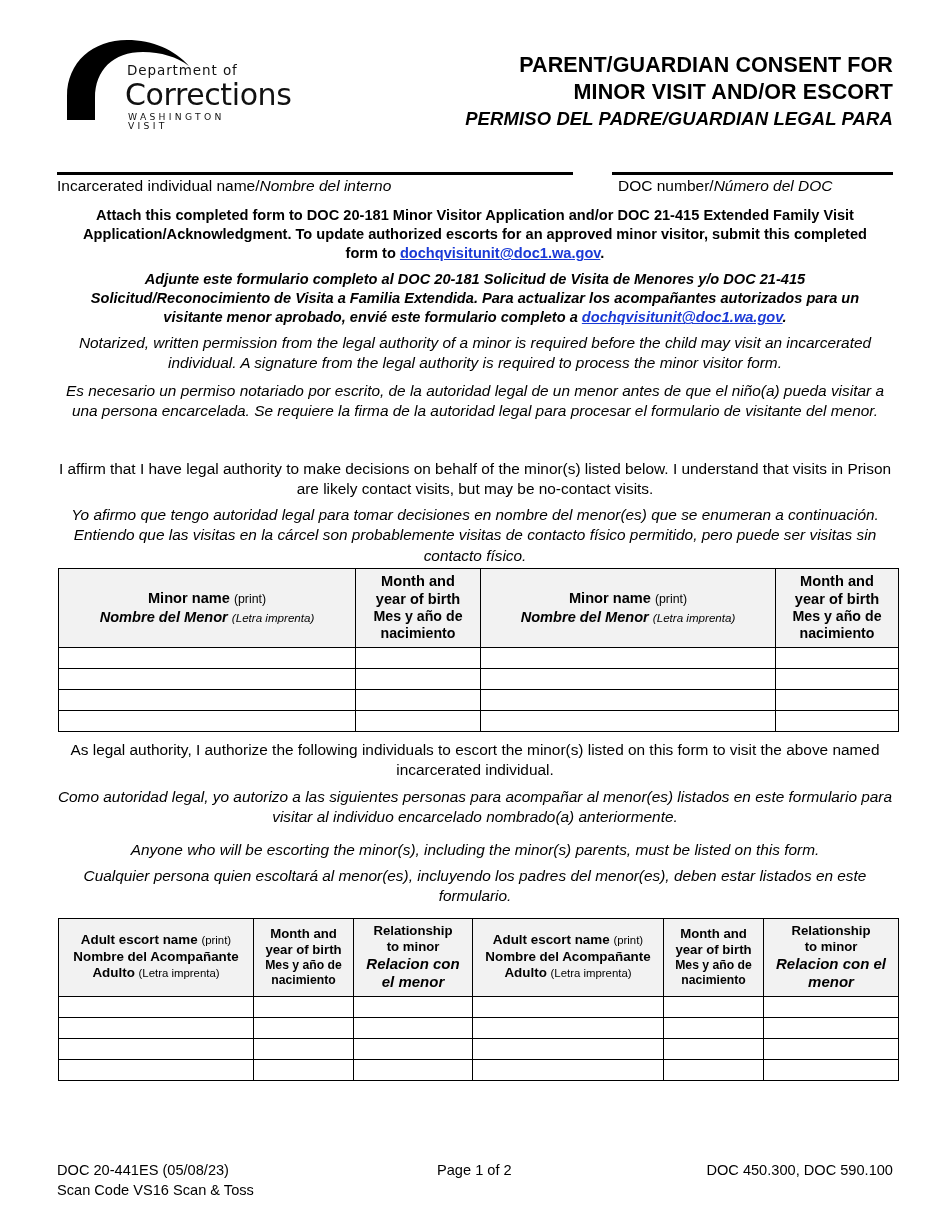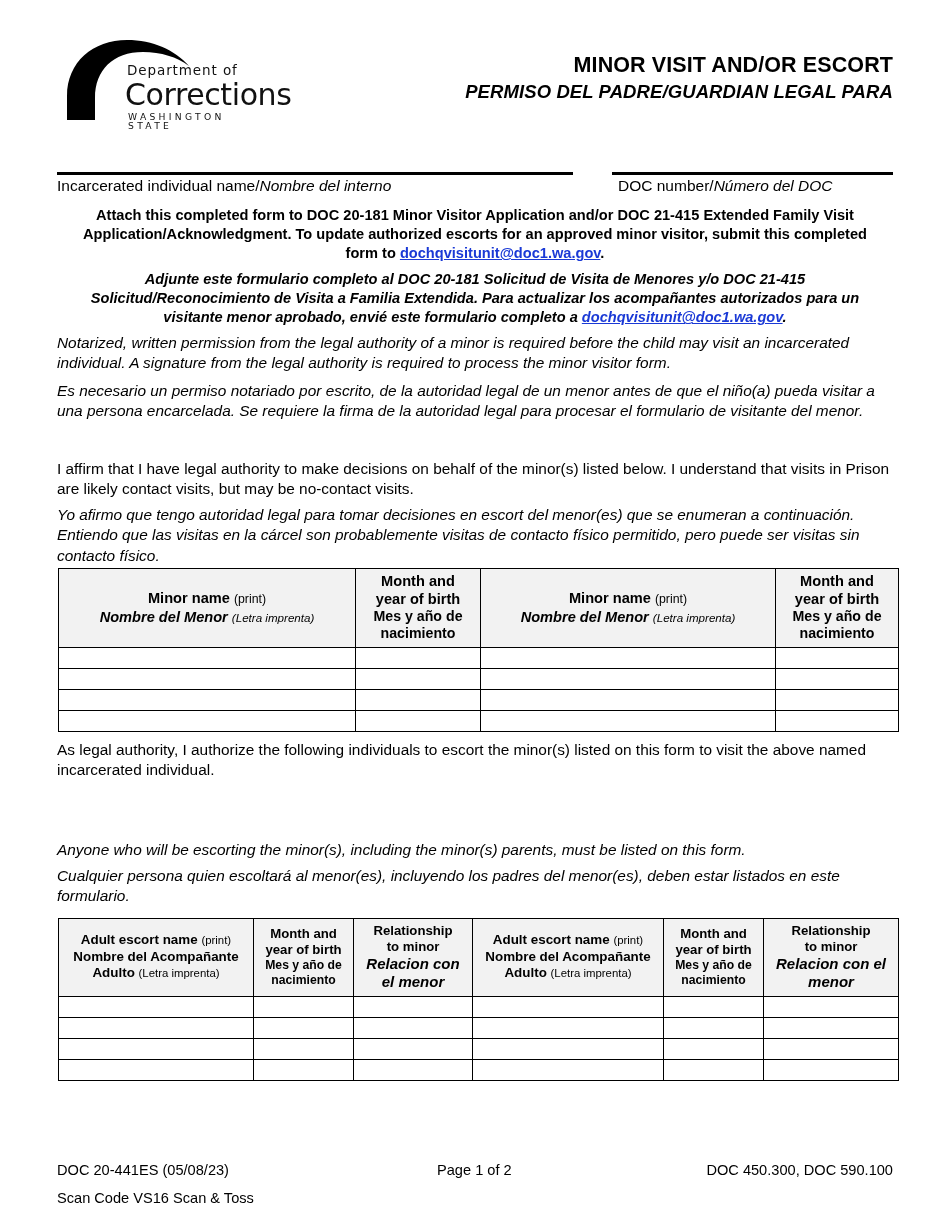--- a/index.html
+++ b/index.html
@@ -116,21 +116,21 @@
   }
   .lbl-right {
     position: absolute;
     left: 561px; top: 5px;
     font-size: 15.5px;
     white-space: nowrap;
   }
   .it { font-style: italic; }
 
   
-  .blk { position: absolute; left: 57px; width: 836px; }
+  .blk { position: absolute; left: 57px; width: 836px; text-align: center; }
 
   .attach-en {
     top: 206px;
     font-weight: bold;
     font-size: 14.6px;
     line-height: 1.31;
     text-align: center;
     padding: 0 8px;
   }
   .attach-es {
@@ -239,62 +239,63 @@
     position: absolute;
     left: 57px; top: 1161px;
     width: 836px;
     font-size: 14.6px;
     line-height: 1.32;
   }
   .footer-row { position: relative; height: 20px; }
   .f-left { position: absolute; left: 0; top: 0; }
   .f-center { position: absolute; left: 380px; top: 0; }
   .f-right { position: absolute; right: 0; top: 0; }
-  .f-second { position: absolute; left: 0; top: 28px; }
+  .f-second { position: absolute; left: 0; top: 20px; }
 </style>
 </head>
 <body>
 
 <div class="page">
 
   <div class="header">
 
     <div class="logo">
       <svg class="logo-arch" viewBox="0 0 130 82" xmlns="http://www.w3.org/2000/svg">
         <path d="M2,82 L2,58 C2,24 28,2 62,2 C88,2 110,12 124,28
                  C112,19 96,14 78,14 C48,14 30,32 30,60 L30,82 Z" fill="#000000"></path>
       </svg>
       <div class="logo-text">
         <div class="logo-dept">Department of</div>
         <div class="logo-corr">Corrections</div>
-        <div class="logo-state">WASHINGTON STATE</div>
+        <div class="logo-state">WASHINGTON VISIT</div>
       </div>
     </div>
 
     <div class="title-block">
+      <div class="title-en">PARENT/GUARDIAN CONSENT FOR</div>
       <div class="title-en">MINOR VISIT AND/OR ESCORT</div>
       <div class="title-es">PERMISO DEL PADRE/GUARDIAN LEGAL PARA</div>
     </div>
   </div>
 
   <div class="line-row">
     <div class="rule-left"></div>
     <div class="rule-right"></div>
     <div class="lbl-left"><span>Incarcerated individual name/</span><span class="it">Nombre del interno</span></div>
     <div class="lbl-right"><span>DOC number/</span><span class="it">Número del DOC</span></div>
   </div>
 
   <div class="blk attach-en"><span>Attach this completed form to DOC 20-181 Minor Visitor Application and/or DOC 21-415 Extended Family Visit Application/Acknowledgment.  To update authorized escorts for an approved minor visitor, submit this completed form to </span><a class="mail" href="#">dochqvisitunit@doc1.wa.gov</a><span>.</span></div>
 
   <div class="blk attach-es"><span>Adjunte este formulario completo al DOC 20-181 Solicitud de Visita de Menores y/o DOC 21-415 Solicitud/Reconocimiento de Visita a Familia Extendida. Para actualizar los acompañantes autorizados para un visitante menor aprobado, envié este formulario completo a </span><a class="mail" href="#">dochqvisitunit@doc1.wa.gov</a><span>.</span></div>
 
   <div class="blk p-notar-en">Notarized, written permission from the legal authority of a minor is required before the child may visit an incarcerated individual.  A signature from the legal authority is required to process the minor visitor form.</div>
   <div class="blk p-notar-es">Es necesario un permiso notariado por escrito, de la autoridad legal de un menor antes de que el niño(a) pueda visitar a una persona encarcelada. Se requiere la firma de la autoridad legal para procesar el formulario de visitante del menor.</div>
   <div class="blk p-affirm-en">I affirm that I have legal authority to make decisions on behalf of the minor(s) listed below.  I understand that visits in Prison are likely contact visits, but may be no-contact visits.</div>
-  <div class="blk p-affirm-es">Yo afirmo que tengo autoridad legal para tomar decisiones en escort del menor(es) que se enumeran a continuación. Entiendo que las visitas en la cárcel son probablemente visitas de contacto físico permitido, pero puede ser visitas sin contacto físico.</div>
+  <div class="blk p-affirm-es">Yo afirmo que tengo autoridad legal para tomar decisiones en nombre del menor(es) que se enumeran a continuación. Entiendo que las visitas en la cárcel son probablemente visitas de contacto físico permitido, pero puede ser visitas sin contacto físico.</div>
 
   <table class="grid" id="minors-table">
     <colgroup>
       <col style="width:297px">
         <col style="width:125px">
       <col style="width:295px">
         <col style="width:123px">
     </colgroup>
     <thead>
       <tr>
@@ -342,20 +343,21 @@
       <tr>
         <td></td>
         <td></td>
         <td></td>
         <td></td>
       </tr>
     </tbody>
   </table>
 
   <div class="blk p-escort-en">As legal authority, I authorize the following individuals to escort the minor(s) listed on this form to visit the above named incarcerated individual.</div>
+  <div class="blk p-escort-es">Como autoridad legal, yo autorizo a las siguientes personas para acompañar al menor(es) listados en este formulario para visitar al individuo encarcelado nombrado(a) anteriormente.</div>
   <div class="blk p-anyone-en">Anyone who will be escorting the minor(s), including the minor(s) parents, must be listed on this form.</div>
   <div class="blk p-anyone-es">Cualquier persona quien escoltará al menor(es), incluyendo los padres del menor(es), deben estar listados en este formulario.</div>
 
   <table class="grid" id="escorts-table">
     <colgroup>
       <col style="width:195px">
         <col style="width:100px">
         <col style="width:119px">
       <col style="width:191px">
         <col style="width:100px">

